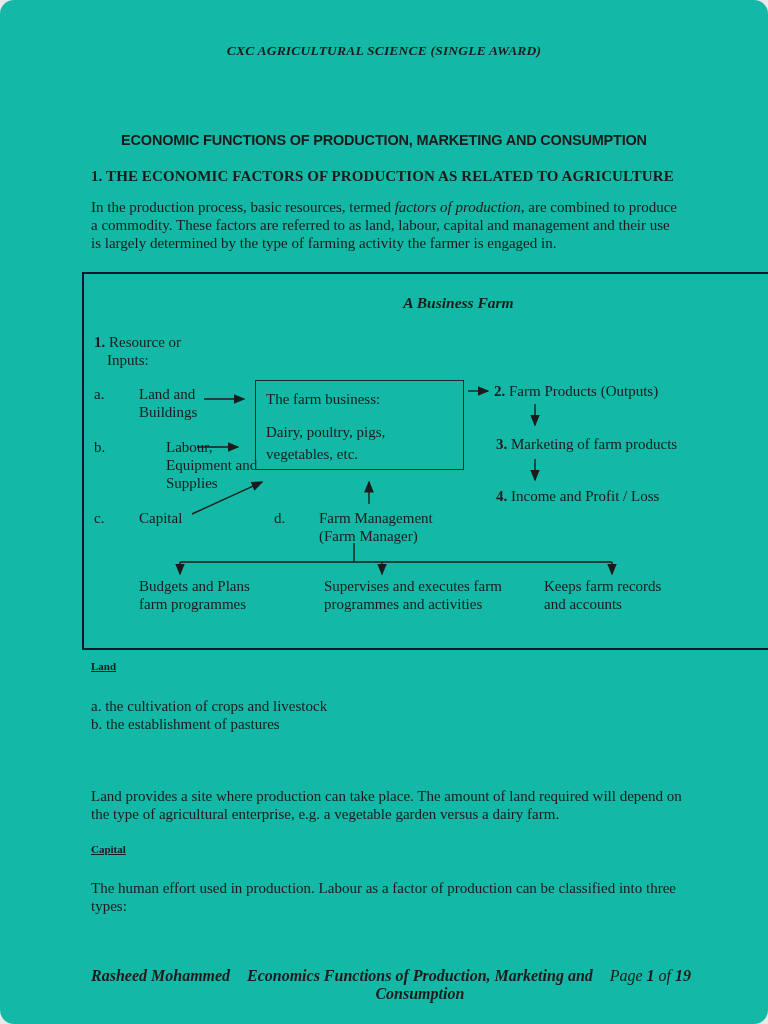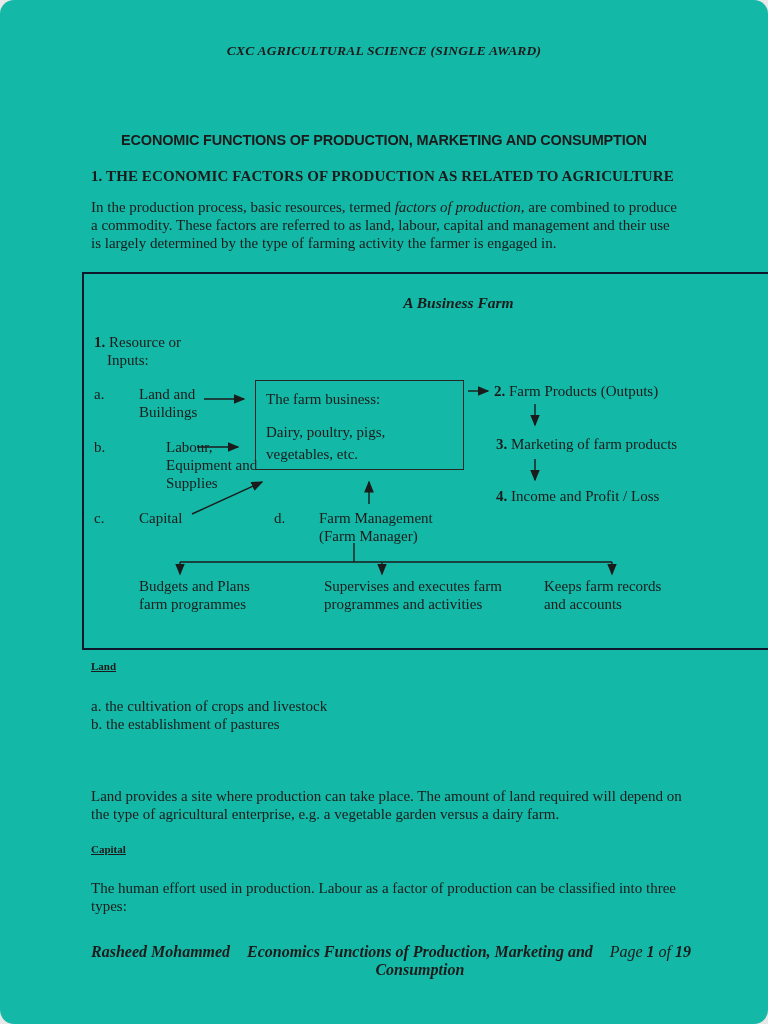--- a/index.html
+++ b/index.html
@@ -42,21 +42,21 @@
   .land-h { top:660px; }
   .land-list { left:91px; top:697px; font-size:15px; line-height:18px; }
   .land-para { left:91px; top:787px; width:594px; font-size:15px; line-height:18px; }
   .labour-h { top:843px; }
   .labour-para { left:91px; top:879px; width:594px; font-size:15px; line-height:18px; }
 
   .footer {
     left:91px; top:943px; width:600px; display:flex; align-items:baseline;
     font-size:16px; font-weight:bold; font-style:italic;
   }
-  .footer .f-title { flex:1; text-align:center; }
+  .footer .f-title { flex:1; text-align:center;margin-top:24px; }
   .footer .light { font-weight:normal; }
   .footer .pg span { font-style:italic; }
 </style>
 </head>
 <body>
 
 <div class="page">
 
   <div class="abs center doc-header serif">CXC AGRICULTURAL SCIENCE (SINGLE AWARD)</div>
   <div class="abs center doc-subtitle sans">ECONOMIC FUNCTIONS OF PRODUCTION, MARKETING AND CONSUMPTION</div>

